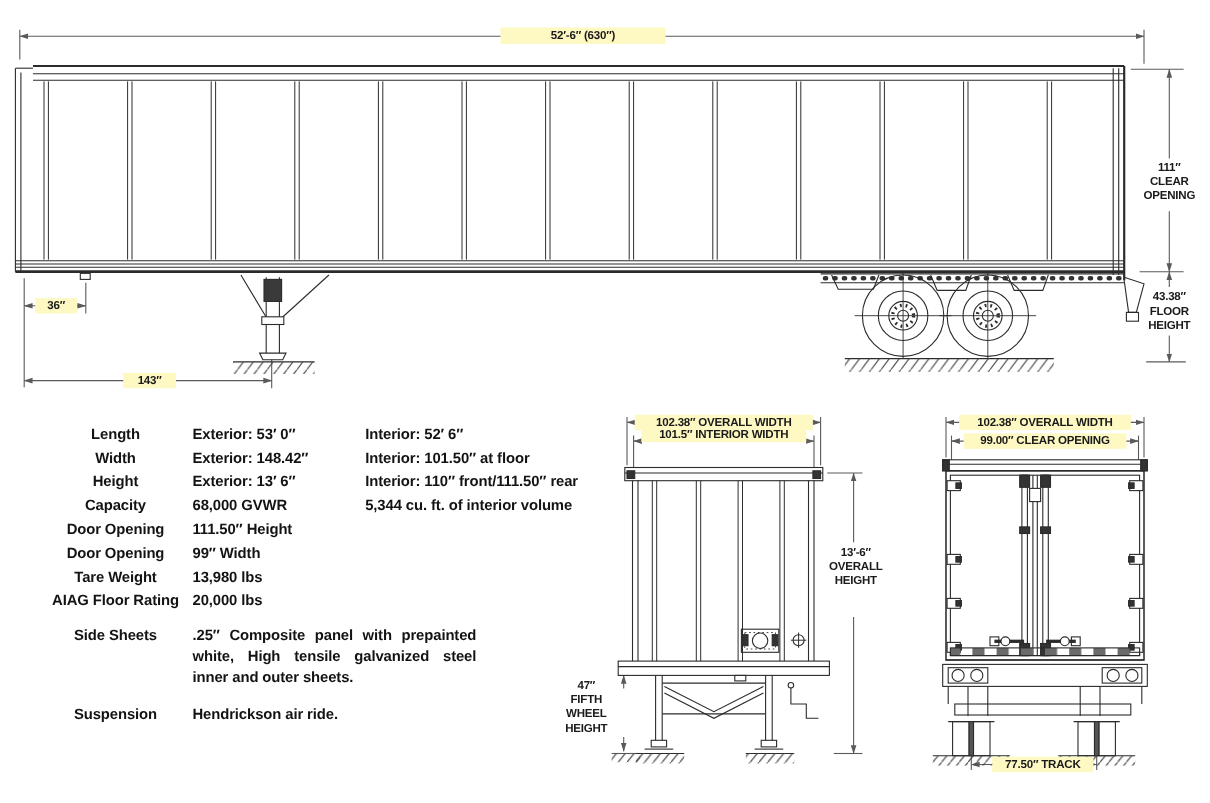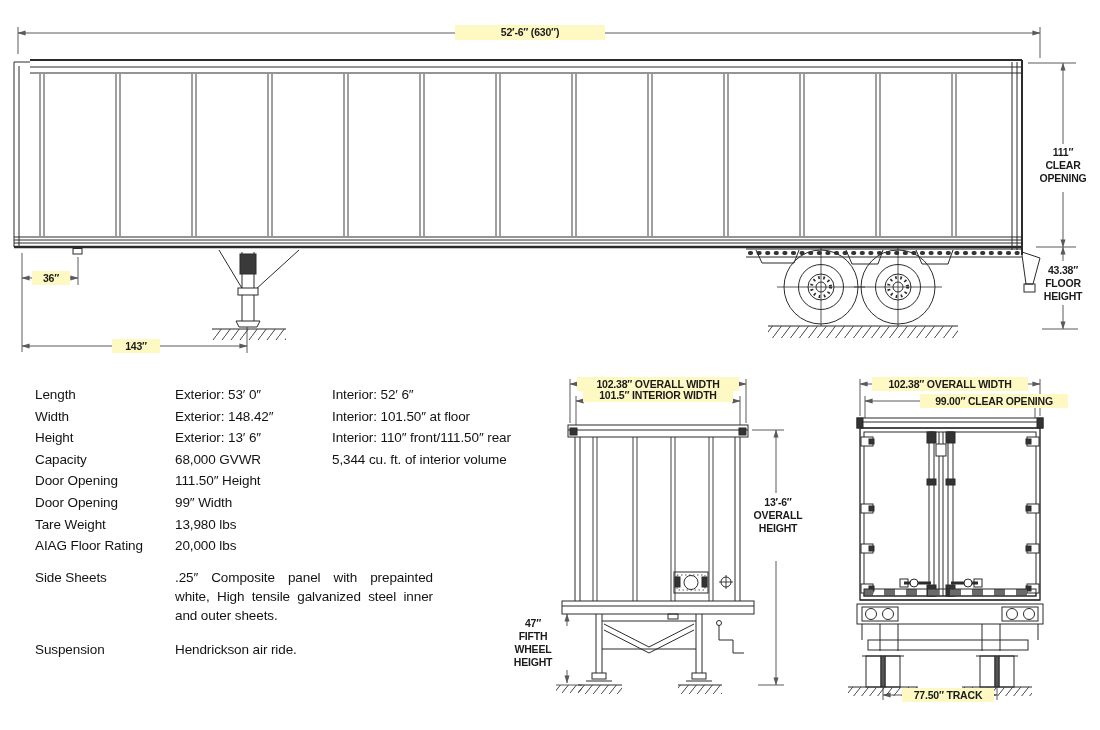--- a/index.html
+++ b/index.html
@@ -9,22 +9,22 @@
   svg{position:absolute;overflow:visible;}
   
   .dim{position:absolute;font-weight:bold;font-size:10.5px;line-height:13px;
        letter-spacing:-0.2px;text-align:center;color:#1a1a1a;white-space:pre-line;}
   .dim.bg{background:#fef9c3;line-height:14px;}
   
   .specs{position:absolute;left:35px;top:384px;width:505px;
          font-size:13.5px;letter-spacing:-0.1px;color:#131313;}
   .spec-row{display:grid;grid-template-columns:140px 157px 1fr;line-height:21.6px;}
   .spec-row.block{line-height:19px;}
-  .spec-label{font-weight:normal;}
-  .spec-val{font-weight:normal;}
+  .spec-label{font-weight:bold;text-align:center;}
+  .spec-val{font-weight:bold;}
   .spec-row.block .spec-val{grid-column:2 / 4;width:258px;text-align:justify;}
   .mt1{margin-top:11px;}
   .mt2{margin-top:14px;}
 </style>
 </head>
 <body>
 
 <div class="page">
 
   <svg class="abs" style="left:0;top:0" width="1100" height="372" viewBox="0 0 1100 372">
@@ -303,21 +303,21 @@
   <div class="dim bg" style="left:583px;top:388px;width:150px;height:14px">101.5″ INTERIOR WIDTH</div>
   <div class="dim" style="left:746px;top:496px;width:64px">13′-6″
 OVERALL
 HEIGHT</div>
   <div class="dim" style="left:504px;top:617px;width:58px">47″
 FIFTH
 WHEEL
 HEIGHT</div>
 
   <div class="dim bg" style="left:872px;top:377px;width:156px;height:14px">102.38″ OVERALL WIDTH</div>
-  <div class="dim bg" style="left:920px;top:394px;width:148px;height:14px">99.00″ CLEAR OPENING</div>
+  <div class="dim bg" style="left:876px;top:394px;width:148px;height:14px">99.00″ CLEAR OPENING</div>
   <div class="dim bg" style="left:902px;top:688px;width:92px;height:14px">77.50″ TRACK</div>
 
   <div class="specs">
     <div class="spec-row">
       <div class="spec-label">Length</div>
       <div class="spec-val">Exterior: 53′ 0″</div>
       <div class="spec-val">Interior: 52′  6″</div>
     </div>
     <div class="spec-row">
       <div class="spec-label">Width</div>

